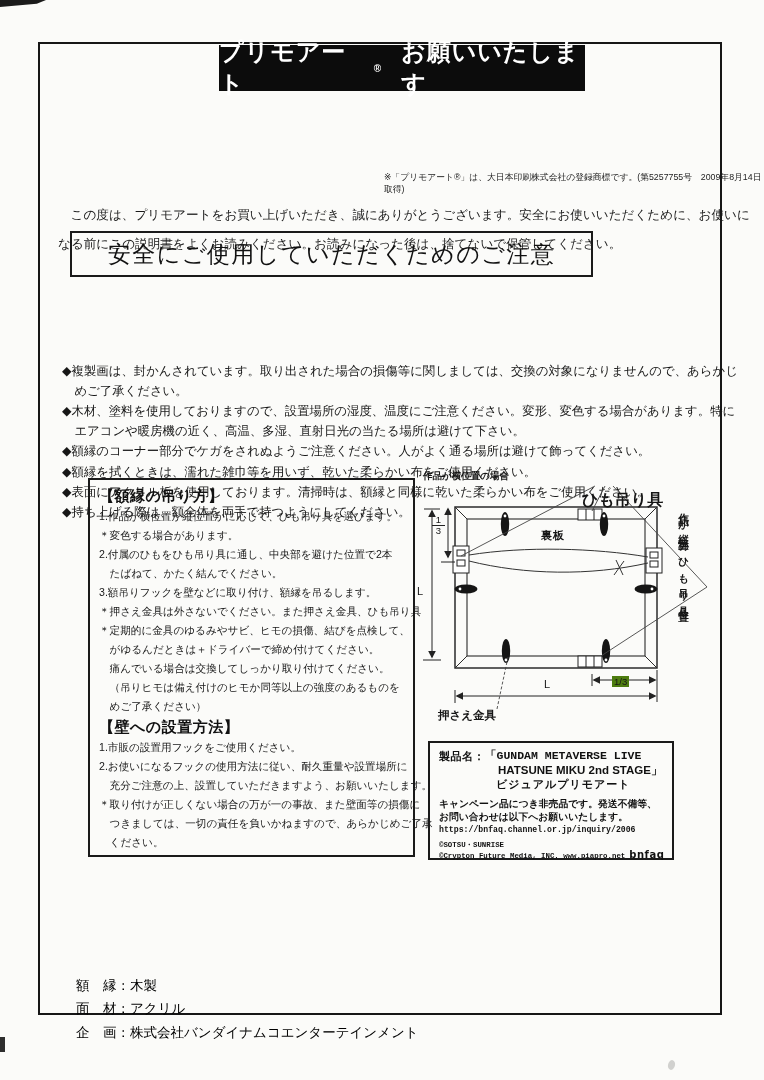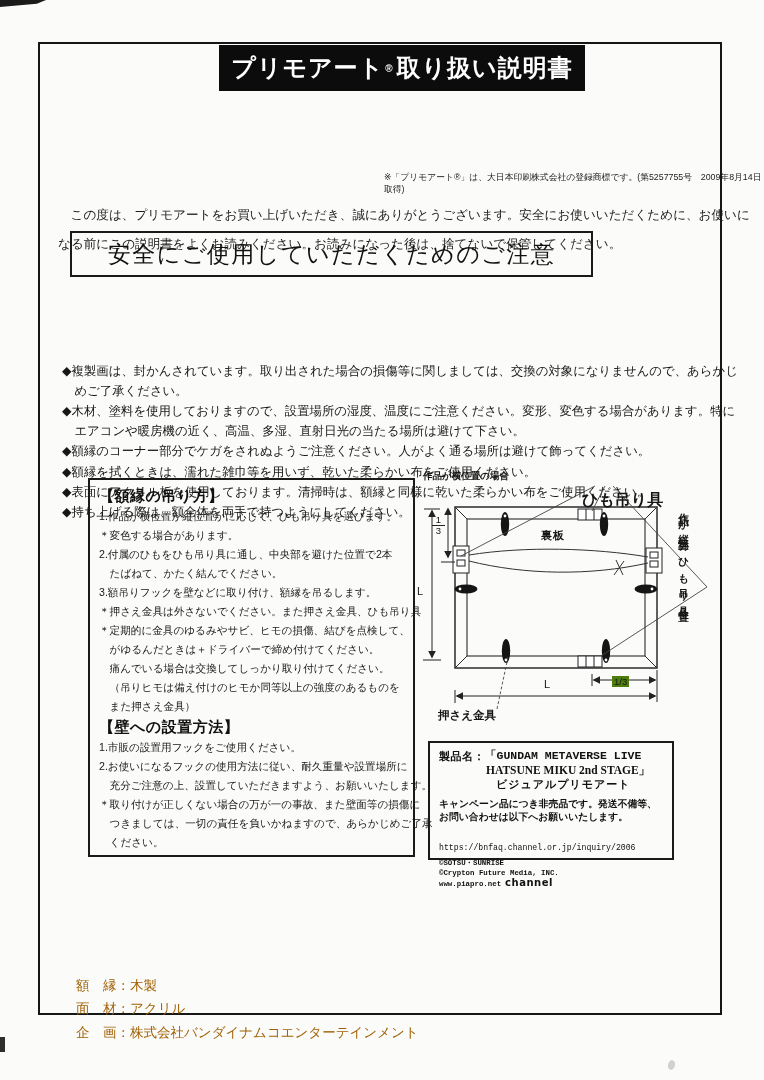--- a/index.html
+++ b/index.html
@@ -4,21 +4,21 @@
 <style>
   html,body{margin:0;padding:0;background:#e8e8e6;}
   .screen{position:relative;width:764px;height:1080px;background:#fbfbf9;overflow:hidden;
           font-family:"Liberation Sans","DejaVu Sans",sans-serif;color:#1e1e1e;}
   .abs{position:absolute;}
   .page-border{left:38px;top:42px;width:680px;height:969px;border:2px solid #161616;}
   .artifact-top{left:0;top:0;width:46px;height:7px;background:#1b1b1b;clip-path:polygon(0 0,100% 0,80% 55%,0 100%);}
   .artifact-bl{left:0;top:1037px;width:5px;height:15px;background:#2e2e2e;}
   .artifact-sm{left:668px;top:1060px;width:7px;height:10px;background:#b5b5b2;border-radius:50%;opacity:.6;transform:rotate(14deg);}
   .title-box{left:219px;top:45px;width:366px;height:46px;background:#0c0c0c;color:#ffffff;
-             display:flex;align-items:center;justify-content:center;font-size:24px;font-weight:bold;letter-spacing:1px;}
+             display:flex;align-items:center;justify-content:center;font-size:24px;font-weight:bold;letter-spacing:1px;gap:16px;}
   .title-box sup{font-size:10px;margin:0 3px 0 1px;}
   .intro{left:58px;top:114px;font-size:12.6px;line-height:29px;white-space:pre;color:#1a1a1a;}
   .trademark{left:384px;top:172px;font-size:8.8px;color:#222;}
   .safety-box{left:70px;top:231px;width:523px;height:46px;border:2px solid #1a1a1a;box-sizing:border-box;
               display:flex;align-items:center;justify-content:center;font-size:23px;letter-spacing:1.5px;color:#111;}
   .safety-list{left:62px;top:300px;font-size:12.4px;line-height:20.2px;white-space:pre;color:#161616;}
   .inst-box{left:88px;top:478px;width:327px;height:379px;border:2px solid #1a1a1a;box-sizing:border-box;padding:5px 0 0 9px;}
   .inst-title{font-size:15px;font-weight:bold;line-height:22px;letter-spacing:.5px;color:#111;}
   .iline{font-size:10.6px;line-height:19px;white-space:pre;color:#161616;}
   .sline,.line{white-space:pre;}
@@ -31,43 +31,43 @@
   .lbl-Lside{left:417px;top:585px;font-size:11px;}
   .lbl-Lbottom{left:544px;top:678px;font-size:11px;}
   .lbl-third-bottom{left:612px;top:676px;font-size:9.5px;background:#4d7c0f;padding:0 2px;}
   .frac{left:432px;top:515px;width:13px;text-align:center;font-size:9.5px;line-height:10px;}
   .frac .num{border-bottom:1px solid #222;}
   .lbl-vertical{left:677px;top:505px;height:215px;writing-mode:vertical-rl;font-size:10.5px;letter-spacing:3px;font-weight:bold;}
   .product-box{left:428px;top:741px;width:246px;height:119px;border:2px solid #1a1a1a;box-sizing:border-box;padding:6px 0 0 9px;color:#111;}
   .prod-row{display:flex;}
   .prod-label{font-size:11px;font-weight:bold;letter-spacing:.5px;line-height:14px;}
   .prod-name1{font-family:"Liberation Mono","DejaVu Sans Mono",monospace;font-size:11.5px;font-weight:bold;line-height:14px;}
-  .prod-name2{font-family:Liberation Serif, serif;font-size:11.5px;font-weight:bold;line-height:14px;margin-left:1px;}
+  .prod-name2{font-family:Liberation Sans, sans-serif;font-size:11.5px;font-weight:bold;line-height:14px;margin-left:13px;}
   .prod-name3{font-size:11px;font-weight:bold;letter-spacing:1px;line-height:15px;margin-left:11px;}
   .prod-note{font-size:9.8px;line-height:13px;margin-top:5px;font-weight:bold;}
-  .prod-url{font-family:"Liberation Mono","DejaVu Sans Mono",monospace;font-size:8.2px;font-weight:normal;margin-top:20px;}
+  .prod-url{font-family:"Liberation Mono","DejaVu Sans Mono",monospace;font-size:8.2px;font-weight:bold;margin-top:2px;}
   .prod-copy{font-family:"Liberation Mono","DejaVu Sans Mono",monospace;font-size:7.4px;font-weight:bold;line-height:10px;margin-top:6px;}
   .piapro{font-family:"DejaVu Sans",sans-serif;font-weight:bold;font-size:10px;letter-spacing:.5px;margin-left:4px;}
-  .specs{left:76px;top:903px;font-size:13.5px;line-height:23.5px;white-space:pre;color:#a16207;}
+  .specs{left:76px;top:903px;font-size:13.5px;line-height:23.5px;white-space:pre;color:#000000;}
 </style>
 </head>
 <body>
 
 <div class="screen">
 
   <div class="abs artifact-top"></div>
   <div class="abs artifact-bl"></div>
   <div class="abs artifact-sm"></div>
 
   <div class="abs page-border"></div>
 
   <div class="abs title-box">
     <span>プリモアート</span>
       <sup>®</sup>
-      <span>取り扱い説明書</span>
+      <span>お願いいたします</span>
   </div>
 
   <div class="abs intro">
     
   <div class="line">　この度は、プリモアートをお買い上げいただき、誠にありがとうございます。安全にお使いいただくために、お使いに</div><div class="line">なる前にこの説明書をよくお読みください。お読みになった後は、捨てないで保管してください。</div></div>
 
   <div class="abs trademark">※「プリモアート®」は、大日本印刷株式会社の登録商標です。(第5257755号　2009年8月14日　取得)</div>
 
   <div class="abs safety-box">
     <div>安全にご使用していただくためのご注意</div>
@@ -84,21 +84,21 @@
     <div class="iline">1.作品が横位置か縦位置かに応じて、ひも吊り具を選びます。</div>
         <div class="iline">＊変色する場合があります。</div>
         <div class="iline">2.付属のひもをひも吊り具に通し、中央部を避けた位置で2本</div>
         <div class="iline">　たばねて、かたく結んでください。</div>
         <div class="iline">3.額吊りフックを壁などに取り付け、額縁を吊るします。</div>
         <div class="iline">＊押さえ金具は外さないでください。また押さえ金具、ひも吊り具</div>
         <div class="iline">＊定期的に金具のゆるみやサビ、ヒモの損傷、結びを点検して、</div>
         <div class="iline">　がゆるんだときは＋ドライバーで締め付けてください。</div>
         <div class="iline">　痛んでいる場合は交換してしっかり取り付けてください。</div>
         <div class="iline">　（吊りヒモは備え付けのヒモか同等以上の強度のあるものを</div>
-        <div class="iline">　また押さえ金具）</div>
+        <div class="iline">　めご了承ください）</div>
       </div>
     <div class="inst-title">【壁への設置方法】</div>
     <div>
 
     <div class="iline">1.市販の設置用フックをご使用ください。</div>
         <div class="iline">2.お使いになるフックの使用方法に従い、耐久重量や設置場所に</div>
         <div class="iline">　充分ご注意の上、設置していただきますよう、お願いいたします。</div>
         <div class="iline">＊取り付けが正しくない場合の万が一の事故、また壁面等の損傷に</div>
         <div class="iline">　つきましては、一切の責任を負いかねますので、あらかじめご了承</div>
         <div class="iline">　ください。</div>
@@ -208,21 +208,21 @@
         <div class="prod-name3">ビジュアルプリモアート</div>
       </span>
     </div>
     <div class="prod-note">
       <div>キャンペーン品につき非売品です。発送不備等、</div>
       <div>お問い合わせは以下へお願いいたします。</div>
     </div>
     <div class="prod-url">https://bnfaq.channel.or.jp/inquiry/2006</div>
     <div class="prod-copy">
       <div>©SOTSU・SUNRISE</div>
-      <div><span>©Crypton Future Media, INC. www.piapro.net</span><span class="piapro">channel</span></div>
+      <div><span>©Crypton Future Media, INC. www.piapro.net</span><span class="piapro">bnfaq</span></div>
     </div>
   </div>
 
   <div class="abs specs">
     
   <div class="spec-line">額　縁：木製</div><div class="spec-line">面　材：アクリル</div><div class="spec-line">企　画：株式会社バンダイナムコエンターテインメント</div></div>
 
 </div>
 
 </body></html>

